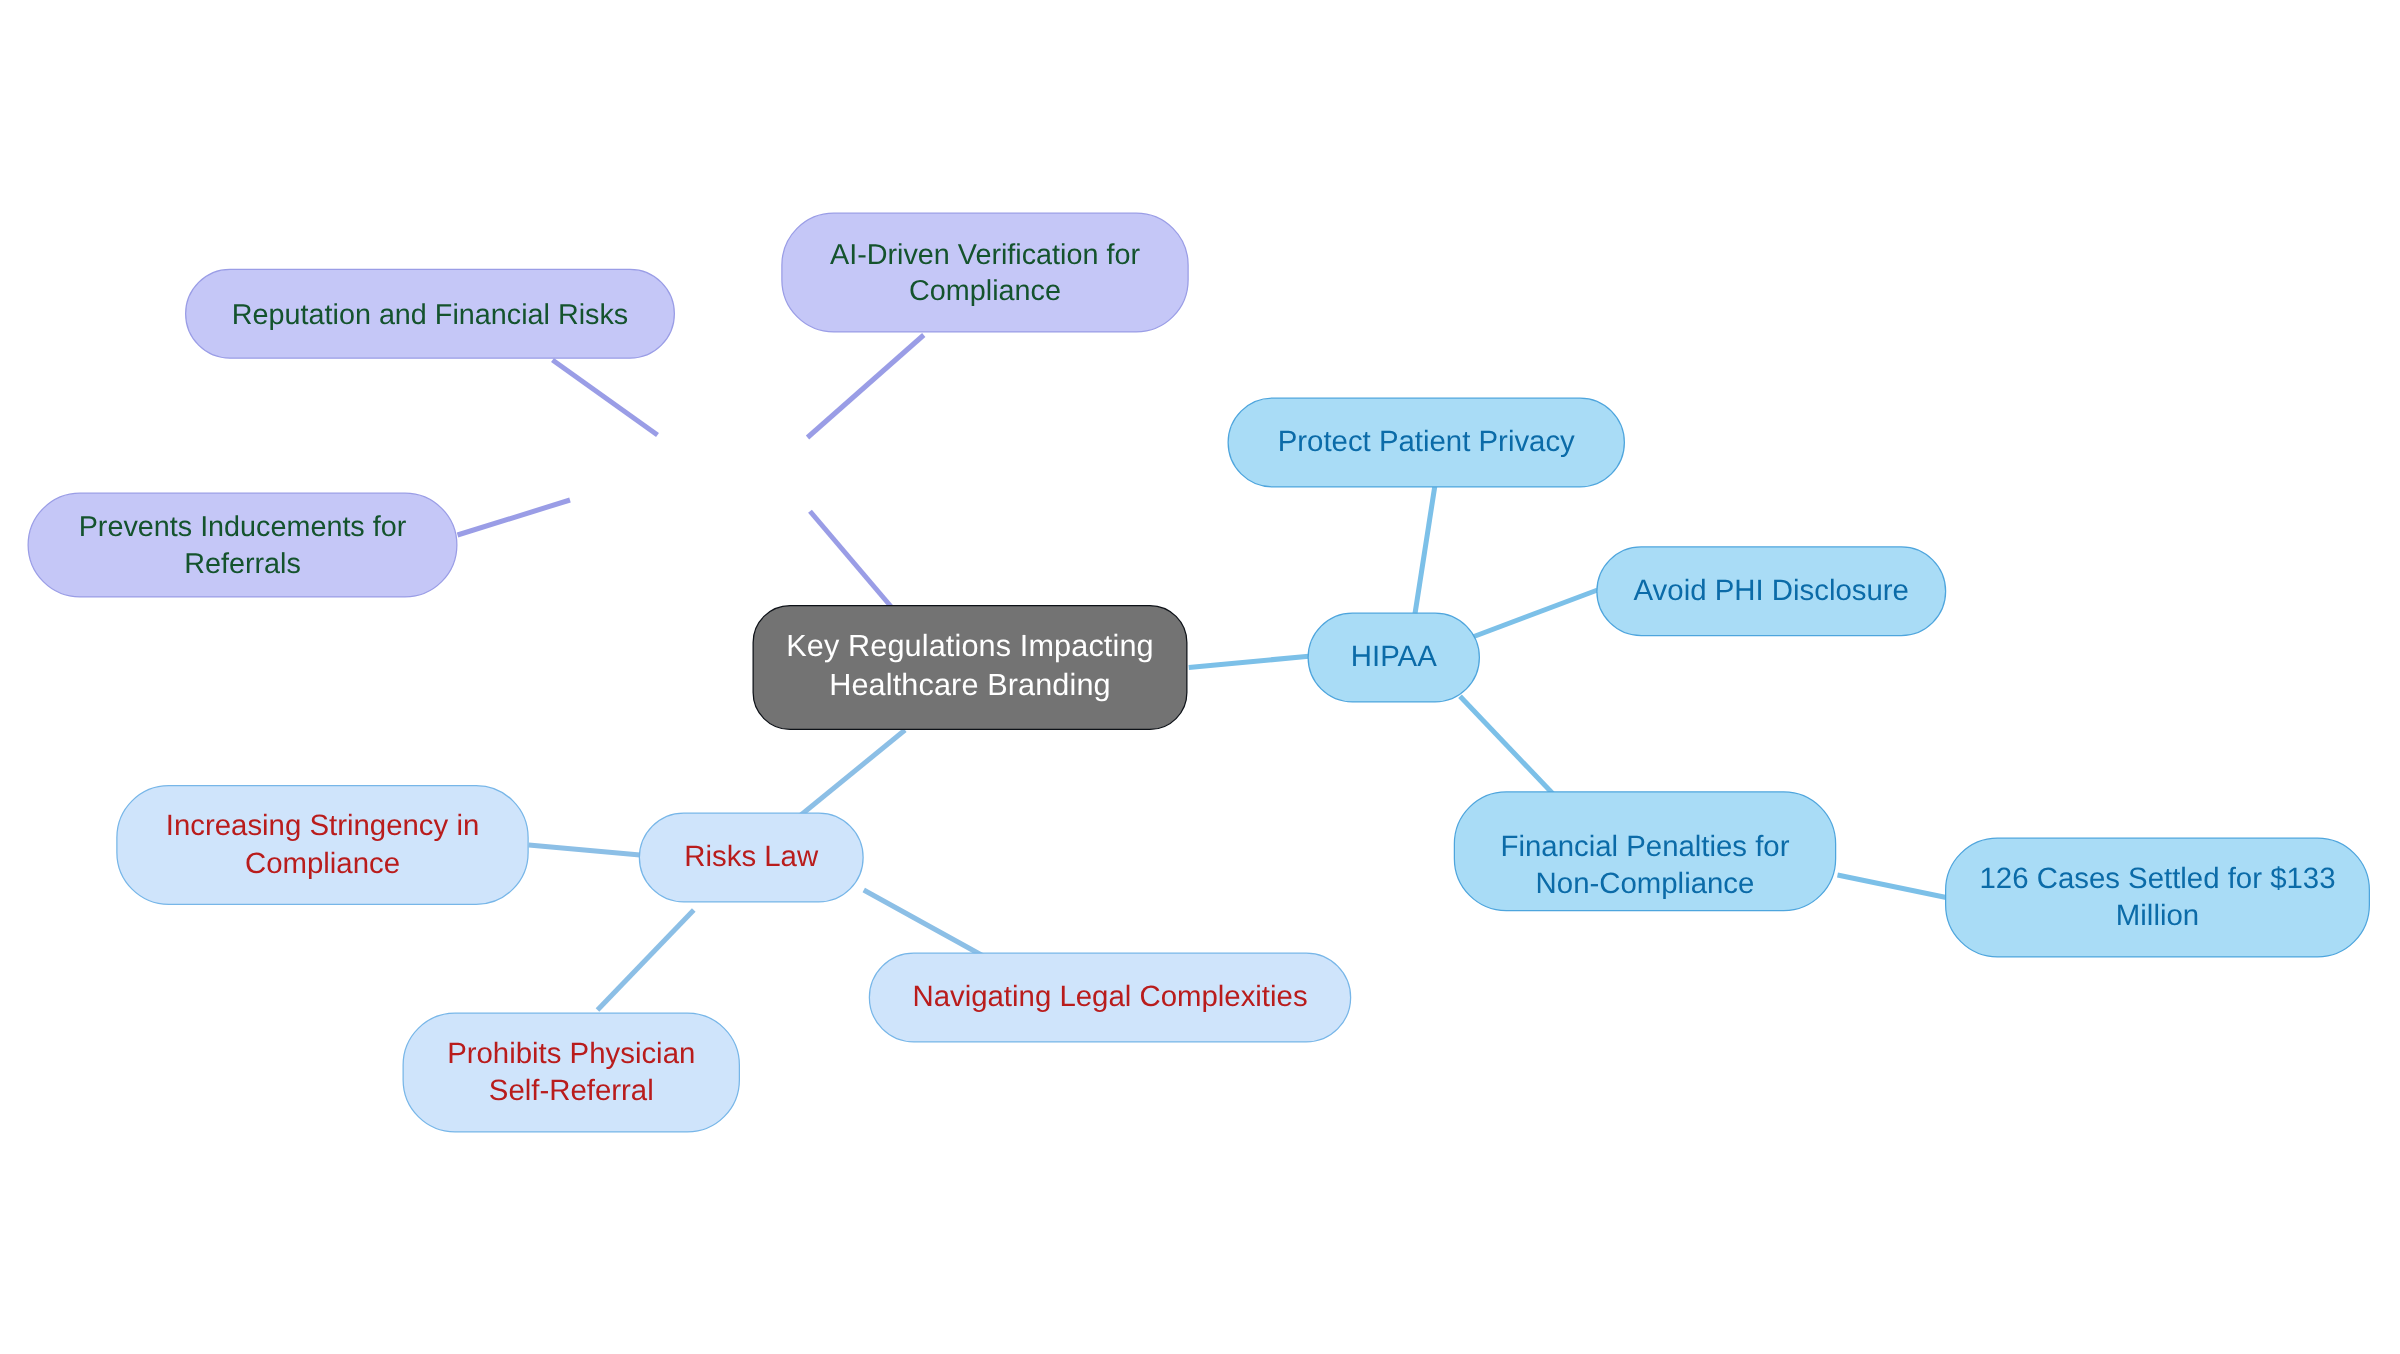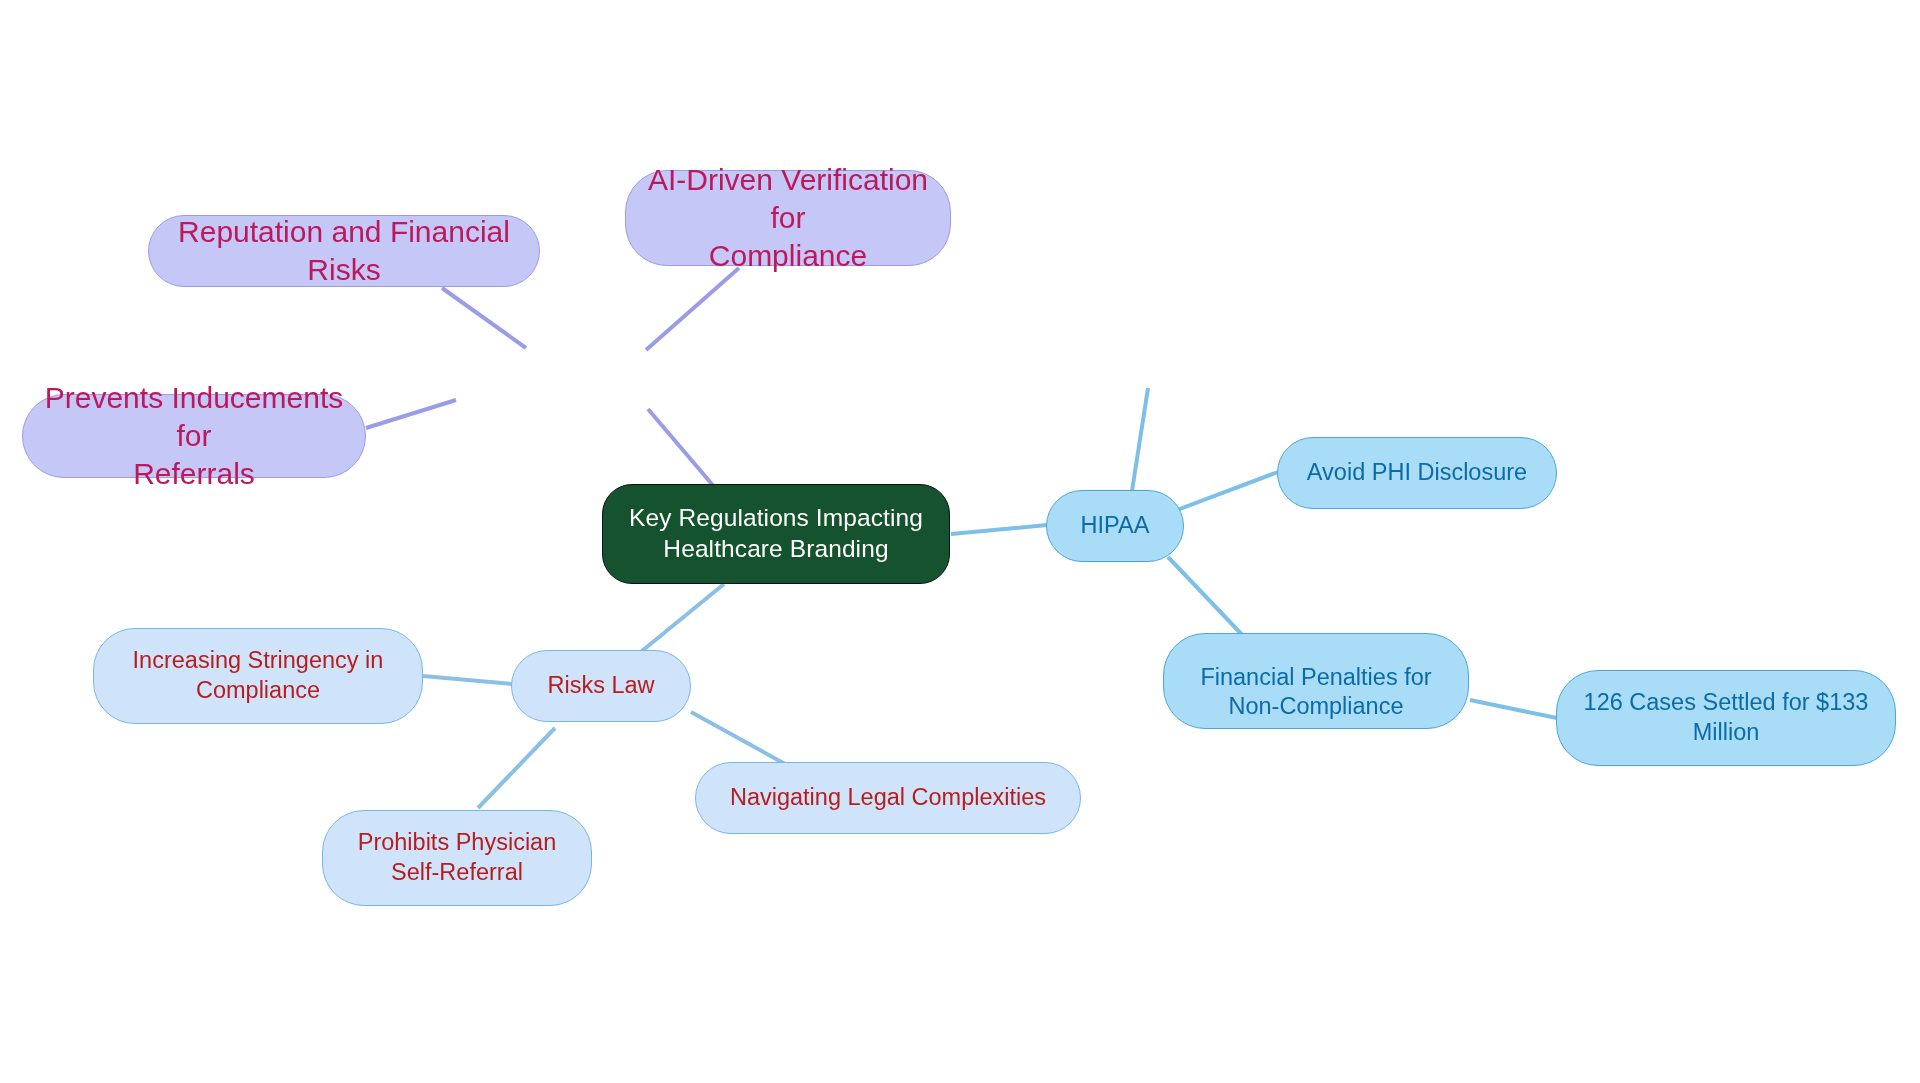--- a/index.html
+++ b/index.html
@@ -37,21 +37,21 @@
     text-align: center;
     border-radius: 42px;
     border-style: solid;
     border-width: 1.5px;
     line-height: 1.26;
     padding: 6px 16px;
     white-space: pre-line;
   }
 
   .node-root {
-    background: #14532d;
+    background: #737373;
     border-color: #0d1117;
     color: #ffffff;
     border-radius: 30px;
     font-size: 24.5px;
     letter-spacing: 0.1px;
   }
 
   .node-hipaa {
     background: #a9dcf6;
     border-color: #4ea5dd;
@@ -62,22 +62,22 @@
   .node-stark {
     background: #cfe4fb;
     border-color: #77b6e8;
     color: #b91c1c;
     font-size: 23.5px;
   }
 
   .node-akb {
     background: #c5c7f7;
     border-color: #9a9de6;
-    color: #be185d;
-    font-size: 30px;
+    color: #14532d;
+    font-size: 23px;
   }
 </style>
 </head>
 <body>
 
 <div id="mindmap-canvas">
 
   <svg id="edge-layer" viewBox="0 0 1920 1083" xmlns="http://www.w3.org/2000/svg">
 
     <path d="M 951 534 L 1047 525" stroke="#7cc0e8" stroke-width="4" fill="none"></path>
@@ -102,20 +102,23 @@
 
   <div class="node node-root" style="left:602px; top:484px; width:348px; height:100px;">
     <span>Key Regulations Impacting
 Healthcare Branding</span>
   </div>
 
   <div class="node node-hipaa" style="left:1046px; top:490px; width:138px; height:72px;">
     <span>HIPAA</span>
   </div>
 
+  <div class="node node-hipaa" style="left:982px; top:318px; width:318px; height:72px;">
+    <span>Protect Patient Privacy</span>
+  </div>
 
   <div class="node node-hipaa" style="left:1277px; top:437px; width:280px; height:72px;justify-content:center;">
     <span>Avoid PHI Disclosure</span>
   </div>
 
   <div class="node node-hipaa" style="left:1163px; top:633px; width:306px; height:96px;align-items:flex-end;">
     <span>Financial Penalties for
 Non-Compliance</span>
   </div>
 

